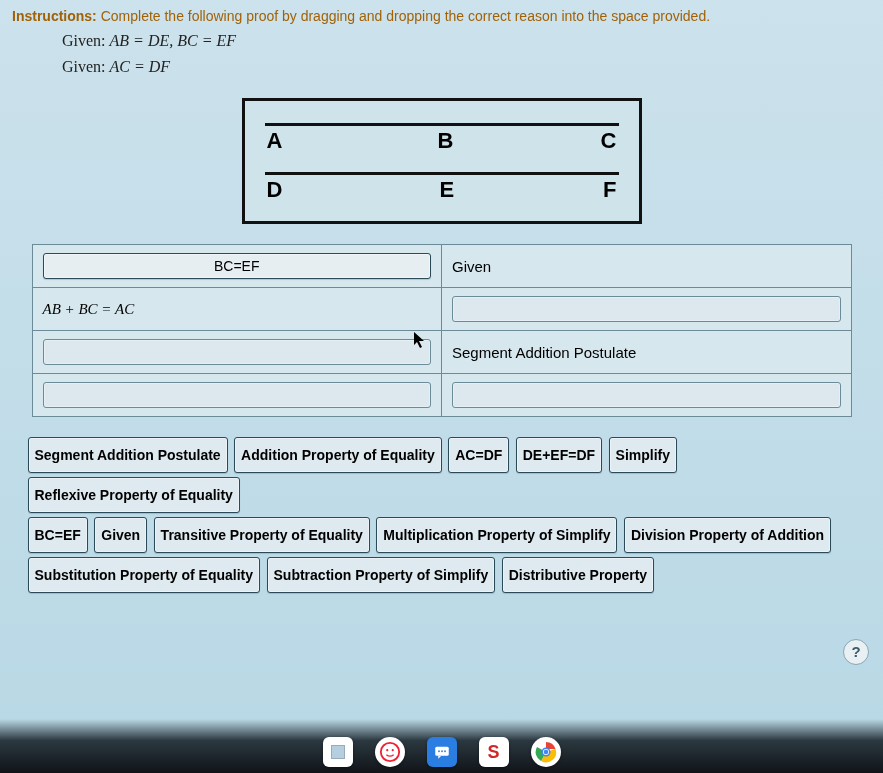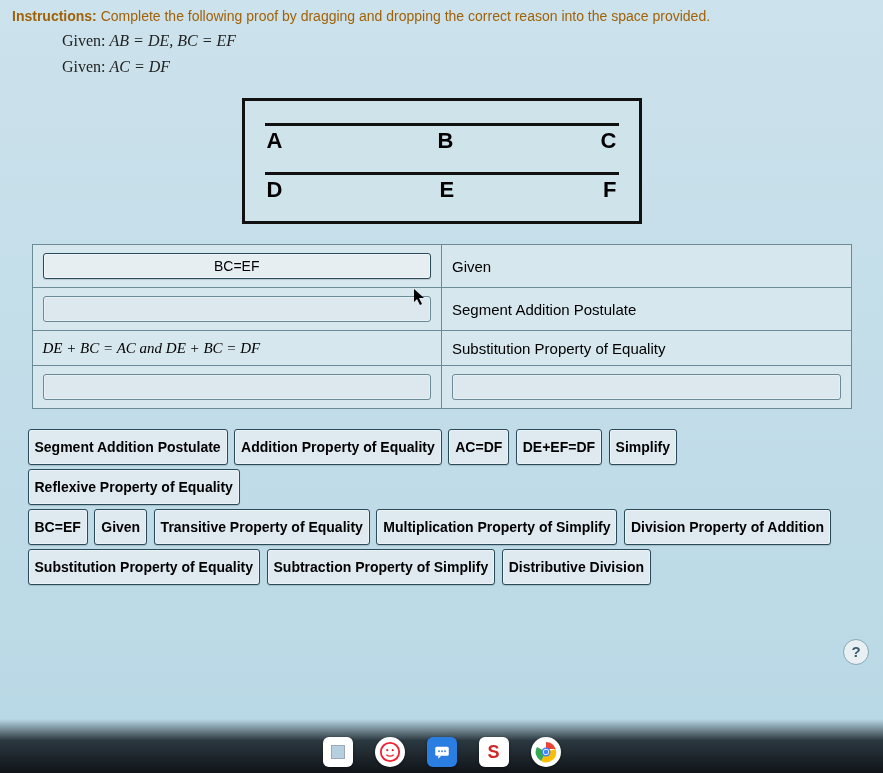--- a/index.html
+++ b/index.html
@@ -202,37 +202,39 @@
   <tbody>
 
 
   <tr>
     <td class="step">
             <div class="tile full">BC=EF</div>
           </td>
     <td class="reason"><span>Given</span></td>
   </tr>
 
+  <tr>
+    <td class="step"><span class="mexpr">AB + BC = AC</span></td>
+    <td class="reason">
+            <div class="tile-empty"></div>
+          </td>
+  </tr>
 
   <tr>
     <td class="step">
             <div class="tile-empty"></div>
       <span class="cursor">
         <svg width="14" height="18" viewBox="0 0 14 18">
                 <path d="M1 1 L1 14 L4 11 L7 17 L9 16 L6 10 L11 10 Z" fill="#000"></path>
               </svg>
       </span>
     </td>
     <td class="reason"><span>Segment Addition Postulate</span></td>
   </tr>
 
-  <tr>
-    <td class="step"><span class="mexpr">DE + BC = AC and DE + BC = DF</span></td>
-    <td class="reason"><span>Substitution Property of Equality</span></td>
-  </tr>
 
   <tr>
     <td class="step">
             <div class="tile-empty"></div>
           </td>
     <td class="reason">
             <div class="tile-empty"></div>
           </td>
   </tr>
 </tbody>
@@ -248,21 +250,21 @@
   <span class="tile">Reflexive Property of Equality</span>
   <br>
   <span class="tile">BC=EF</span>
   <span class="tile">Given</span>
   <span class="tile">Transitive Property of Equality</span>
   <span class="tile">Multiplication Property of Simplify</span>
   <span class="tile">Division Property of Addition</span>
   <br>
   <span class="tile">Substitution Property of Equality</span>
   <span class="tile">Subtraction Property of Simplify</span>
-  <span class="tile">Distributive Division</span>
+  <span class="tile">Distributive Property</span>
 </div>
 
 <div class="help-btn">?</div>
 
 <div class="taskbar">
   <div class="tb-icon tb-square">
       <div class="inner"></div>
     </div>
   <div class="tb-icon tb-face">
     <svg viewBox="0 0 24 24">

